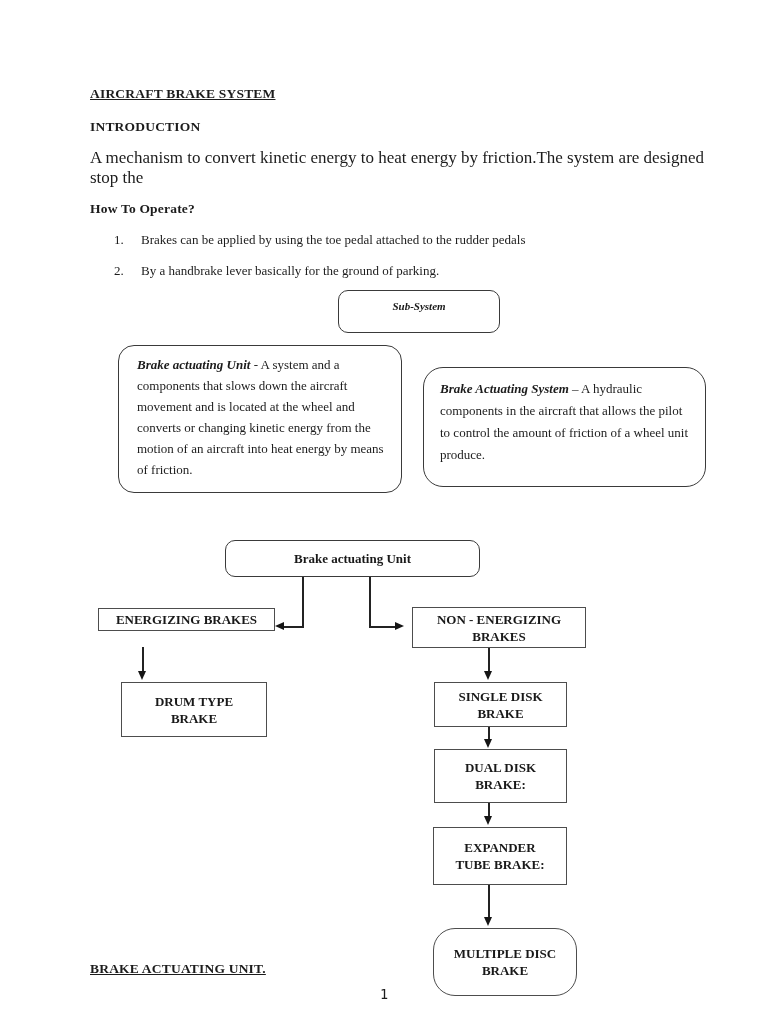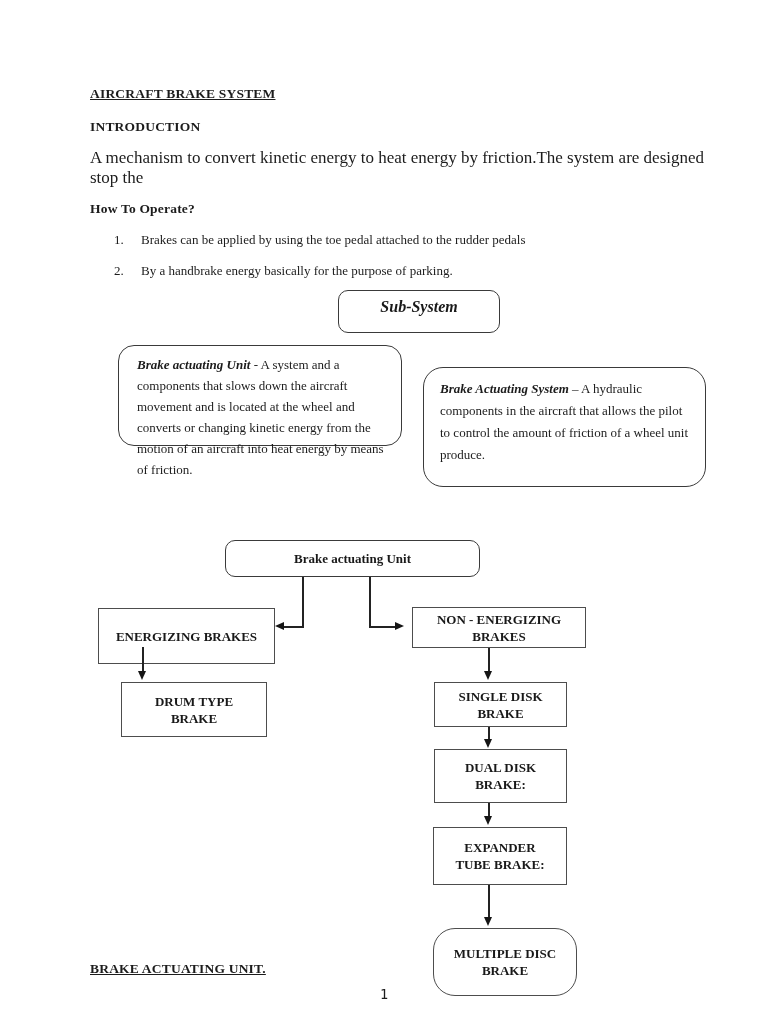--- a/index.html
+++ b/index.html
@@ -54,45 +54,45 @@
 <div class="abs body-text" style="left:90px;top:148px;width:630px;">
   <div>A mechanism to convert kinetic energy to heat energy by friction.The system are designed stop the</div>
 </div>
 
 <div class="abs h-bold" style="left:90px;top:201px;">How To Operate?</div>
 
 <div>
   <span class="step-num" style="top:232px;">1.</span>
   <span class="step-text" style="top:232px;">Brakes can be applied by using the toe pedal attached to the rudder pedals</span>
   <span class="step-num" style="top:263px;">2.</span>
-  <span class="step-text" style="top:263px;">By a handbrake energy basically for the purpose of parking.</span>
+  <span class="step-text" style="top:263px;">By a handbrake lever basically for the ground of parking.</span>
 </div>
 
-<div class="dbox rounded" style="left:338px;top:290px;width:162px;height:43px;align-items:flex-start;padding-top:7px;font-size:16px;font-style:italic;">
+<div class="dbox rounded" style="left:338px;top:290px;width:162px;height:43px;align-items:flex-start;padding-top:7px;font-size:11px;font-style:italic;">
   <span>Sub-System</span>
 </div>
 
-<div class="callout" style="left:118px;top:345px;width:284px;height:101px;border-radius:16px;padding:8px 16px 0 18px;line-height:21px;">
+<div class="callout" style="left:118px;top:345px;width:284px;height:148px;border-radius:16px;padding:8px 16px 0 18px;line-height:21px;">
   <span class="lead">Brake actuating Unit</span><span> - A system and a components that slows down the aircraft movement and is located at the wheel and converts or changing kinetic energy from the motion of an aircraft into heat energy by means of friction.</span>
 </div>
 
 <div class="callout" style="left:423px;top:367px;width:283px;height:120px;border-radius:20px;padding:10px 16px 0 16px;line-height:22px;">
   <span class="lead">Brake Actuating System</span><span> – A hydraulic components in the aircraft that allows the pilot to control the amount of friction of a wheel unit produce.</span>
 </div>
 
 <div class="dbox rounded" style="left:225px;top:540px;width:255px;height:37px;">Brake actuating Unit</div>
 
 <div class="vline" style="left:302px;top:577px;height:51px;"></div>
 <div class="vline" style="left:369px;top:577px;height:51px;"></div>
 <div class="hline" style="left:284px;top:626px;width:19px;"></div>
 <div class="arr-left" style="left:275px;top:622px;"></div>
 <div class="hline" style="left:369px;top:626px;width:27px;"></div>
 <div class="arr-right" style="left:395px;top:622px;"></div>
 
-<div class="dbox" style="left:98px;top:608px;width:177px;height:56px;">ENERGIZING BRAKES</div>
+<div class="dbox" style="left:98px;top:608px;width:177px;height:23px;">ENERGIZING BRAKES</div>
 <div class="dbox" style="left:412px;top:607px;width:174px;height:41px;">NON - ENERGIZING
 BRAKES</div>
 
 <div class="vline" style="left:142px;top:647px;height:25px;"></div>
 <div class="arr-down" style="left:138px;top:671px;"></div>
 <div class="dbox" style="left:90px;top:682px;width:146px;height:55px;margin-left:31px;">DRUM TYPE
 BRAKE</div>
 
 <div class="vline" style="left:488px;top:648px;height:24px;"></div>
 <div class="arr-down" style="left:484px;top:671px;"></div>

